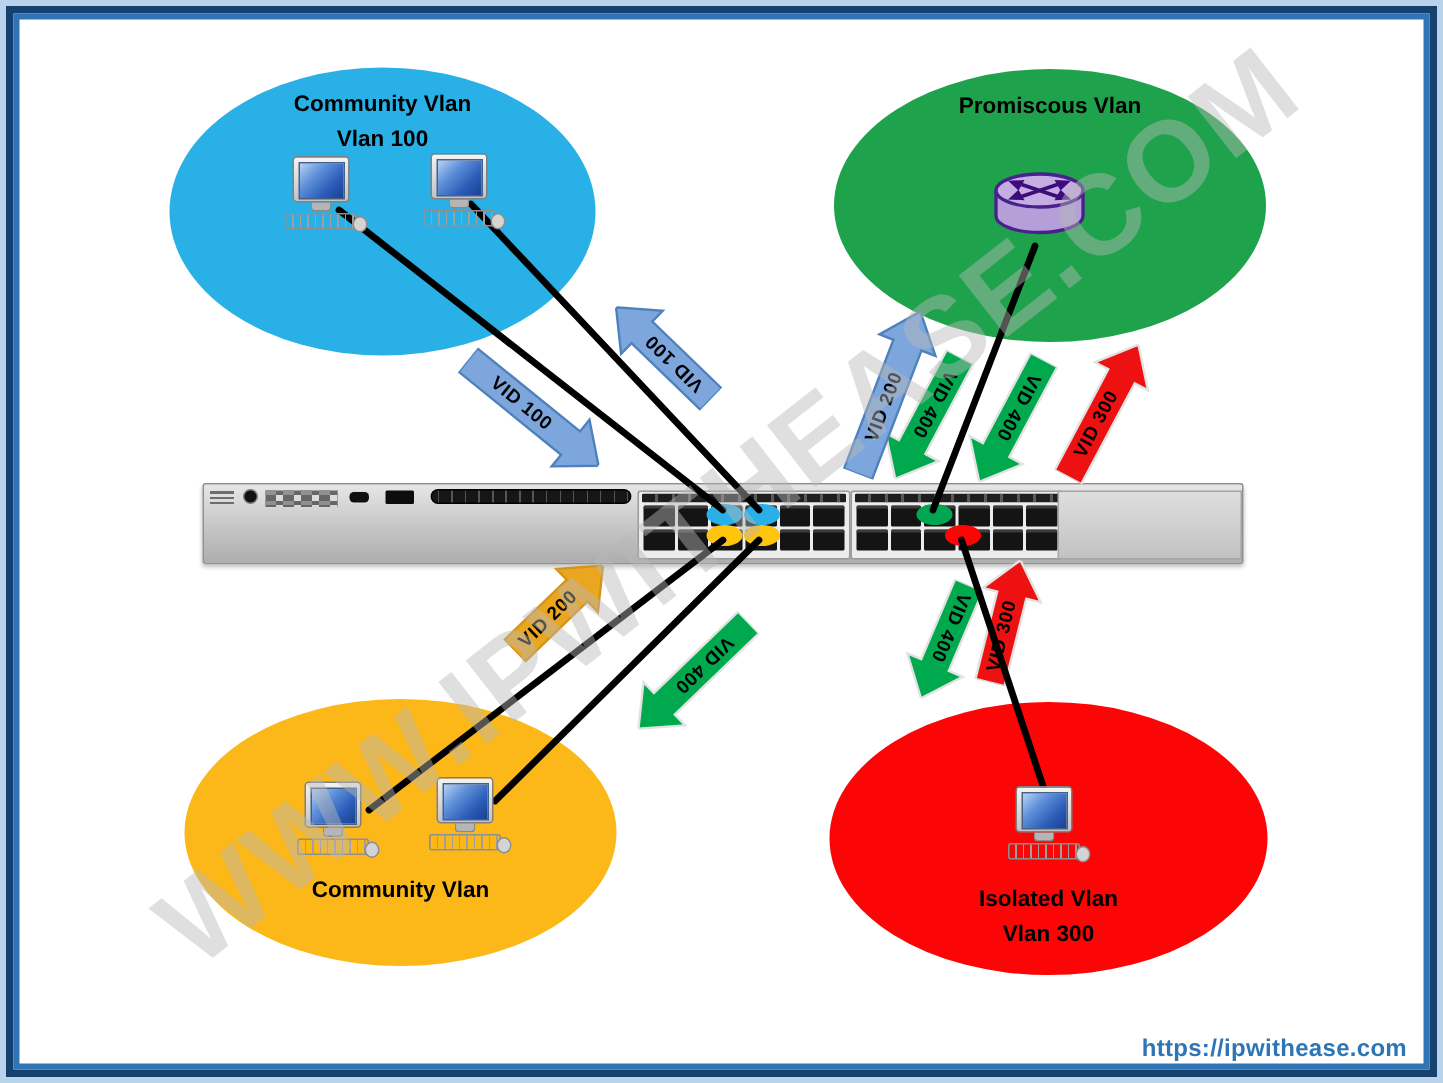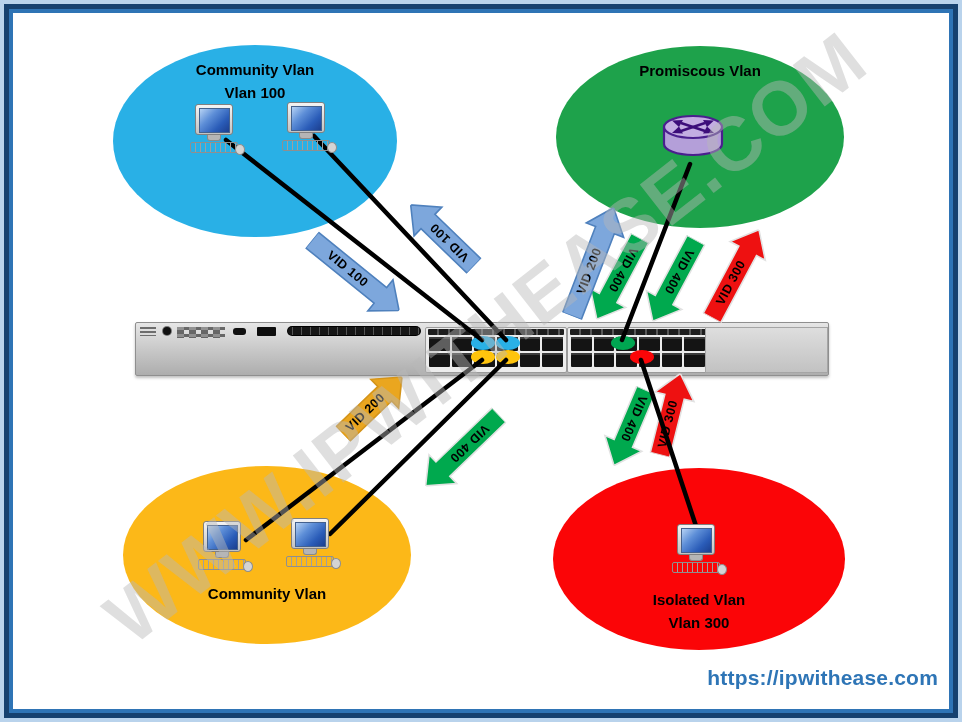--- a/index.html
+++ b/index.html
@@ -70,22 +70,22 @@
   .pc .kb{width:46px;height:9px;margin:1px auto 0;background:linear-gradient(180deg,#f0f0f0,#bdbdbd);
     border:1px solid #8f8f8f;border-radius:2px;
     background-image:repeating-linear-gradient(90deg,transparent 0 4px,#9f9f9f 4px 5px);}
   .pc .mouse{position:absolute;right:-7px;bottom:1px;width:8px;height:9px;background:#d4d4d4;
     border:1px solid #8d8d8d;border-radius:50%;}
 
   
   .router{position:absolute;z-index:28;}
 
   
-  #footer{position:absolute;right:24px;top:666px;z-index:70;
-    font-size:21px;font-weight:bold;color:#2e75b6;letter-spacing:.2px;}
+  #footer{position:absolute;right:24px;top:691px;z-index:70;
+    font-size:16px;font-weight:bold;color:#2e75b6;letter-spacing:.2px;}
 </style>
 </head>
 <body>
 
 <div id="stage">
 
   <div id="watermark">WWW.IPWITHEASE.COM</div>
 
   <svg id="links" width="962" height="722">
       <line x1="226" y1="140" x2="482" y2="340" stroke="#000" stroke-width="4.5" stroke-linecap="round"></line>

